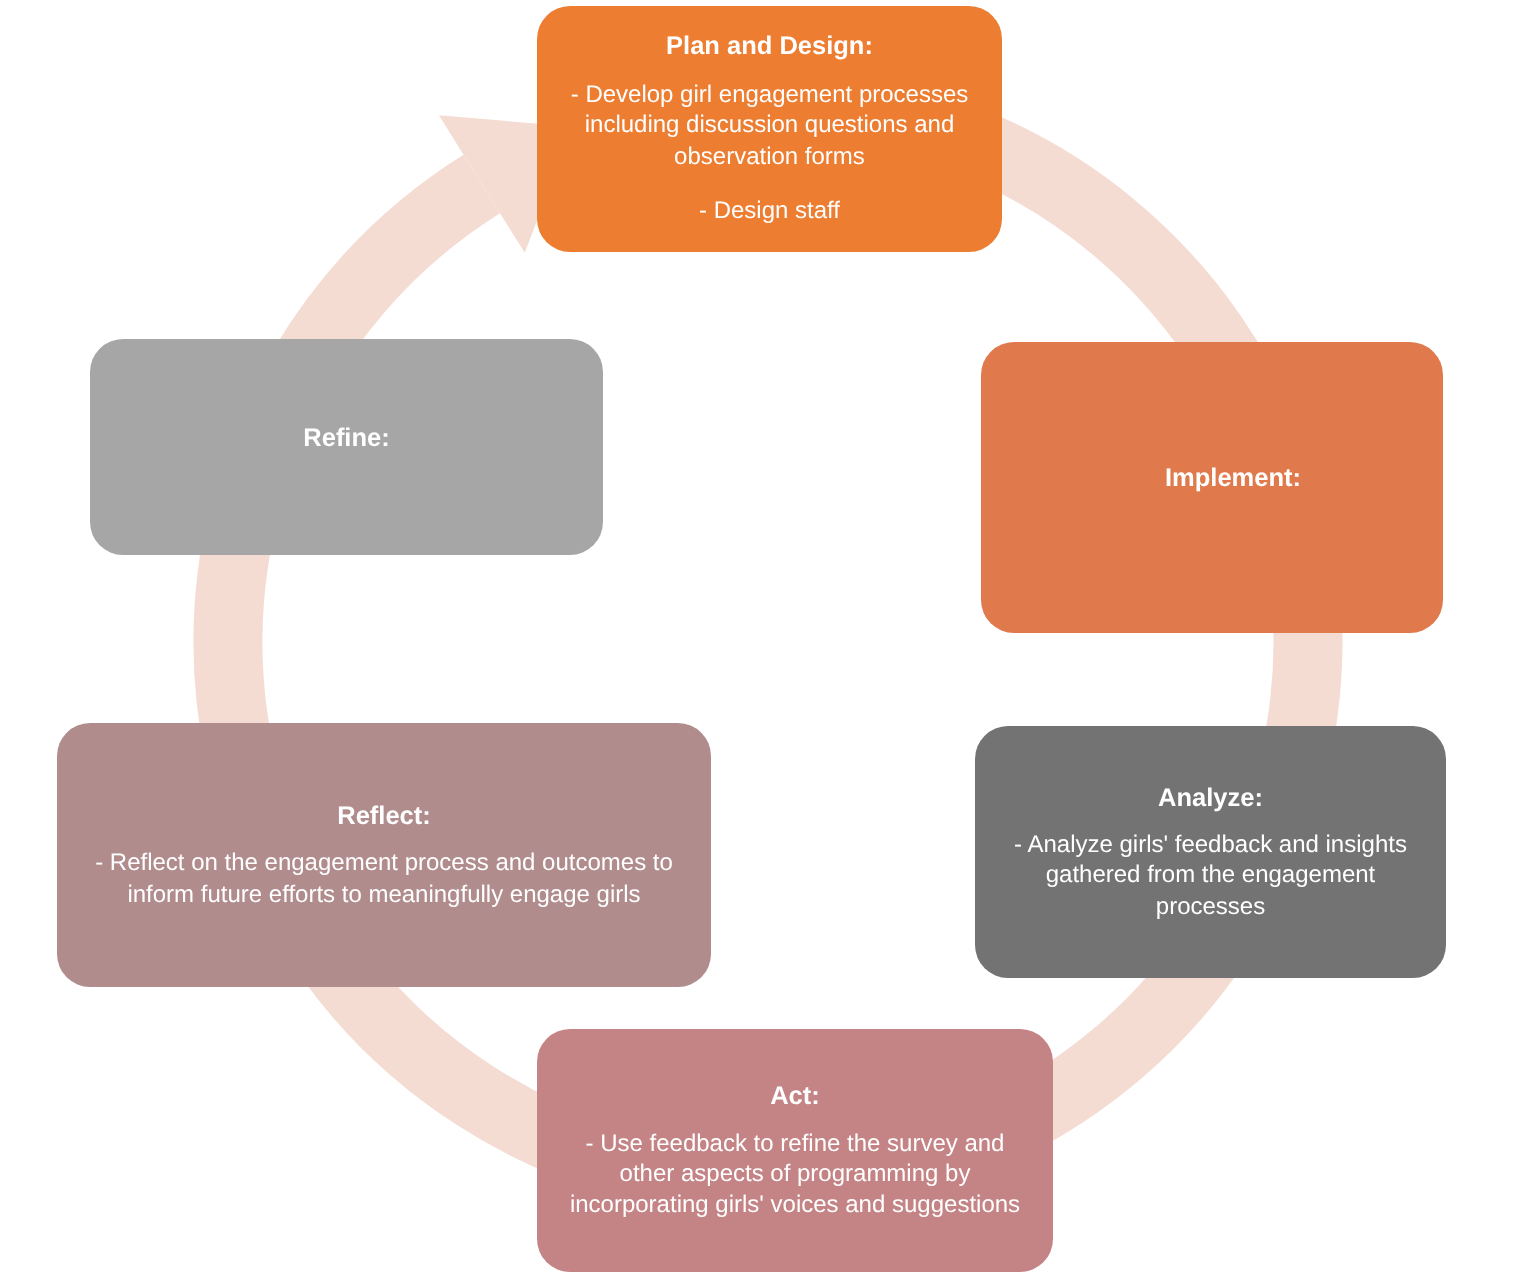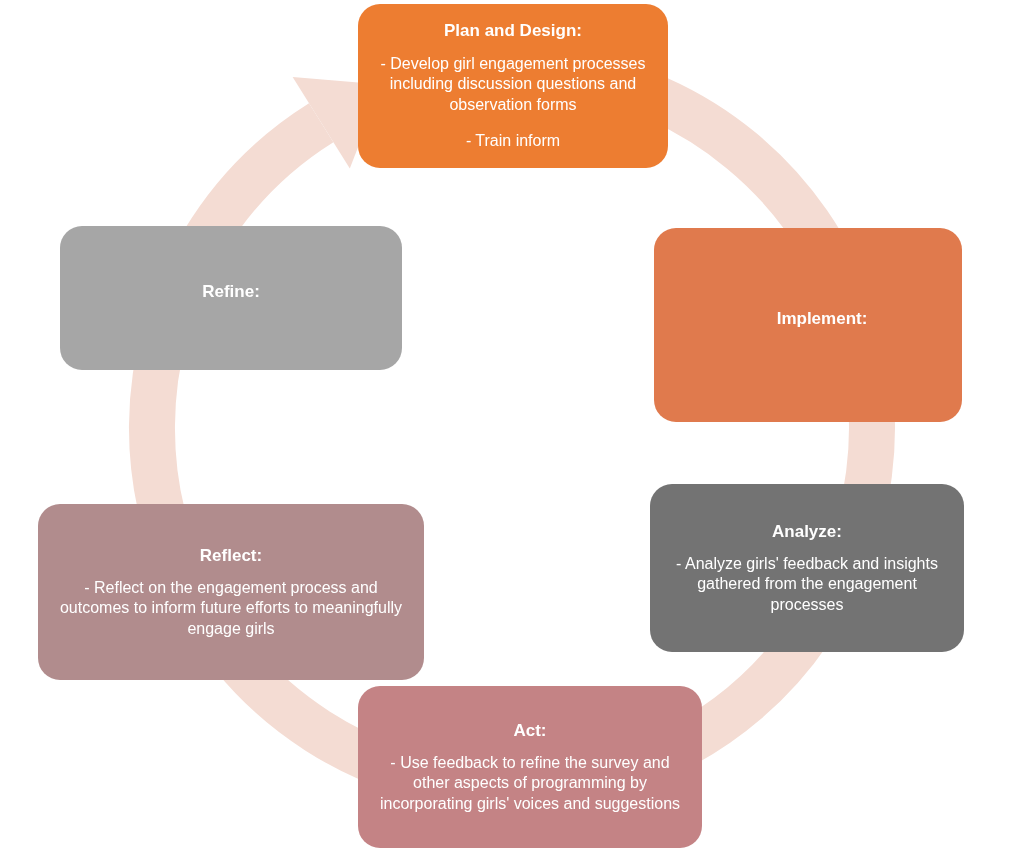--- a/index.html
+++ b/index.html
@@ -51,38 +51,38 @@
     margin-bottom: 0;
   }
   .step-body.tight p {
     margin: 0;
   }
   
   .box-plan     { left: 358px; top: 4px;   width: 310px; height: 164px; }
   .box-implement{ left: 654px; top: 228px; width: 308px; height: 194px; padding-left: 44px; }
   .box-analyze  { left: 650px; top: 484px; width: 314px; height: 168px; }
   .box-act      { left: 358px; top: 686px; width: 344px; height: 162px; }
-  .box-reflect  { left: 38px;  top: 504px; width: 386px; height: 176px; }
+  .box-reflect  { left: 38px;  top: 482px; width: 436px; height: 176px; }
   .box-refine   { left: 60px;  top: 226px; width: 342px; height: 144px; }
 </style>
 </head>
 <body>
 
 <div class="canvas">
 
   <svg class="cycle-svg" width="1024" height="851" viewBox="0 0 1024 851">
     <path d="M 400.8 85.6 A 360 360 0 1 1 321.2 122.7" fill="none" stroke="#F4DCD3" stroke-width="46" stroke-linecap="butt"></path>
     <polygon points="382.3,84.5 349.8,168.5 292.6,76.9" fill="#F4DCD3"></polygon>
   </svg>
 
   <div class="step-box box-plan" style="background-color: rgb(237, 125, 49);">
     <div class="step-title">Plan and Design:</div>
     <div class="step-body">
       <p>- Develop girl engagement processes including discussion questions and observation forms</p>
-      <p>- Train inform</p>
+      <p>- Design staff</p>
     </div>
   </div>
 
   <div class="step-box box-implement" style="background-color: rgb(224, 122, 77);">
     <div class="step-title">Implement:</div>
   </div>
 
   <div class="step-box box-analyze" style="background-color: #737373;">
     <div class="step-title">Analyze:</div>
     <div class="step-body">

